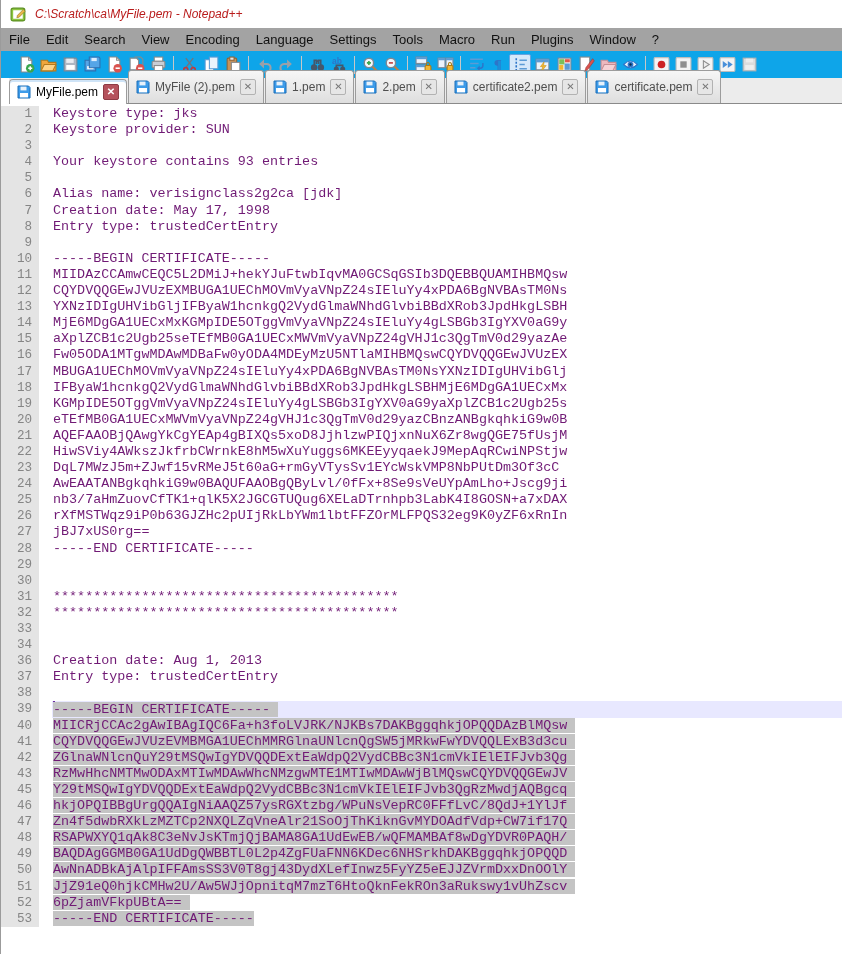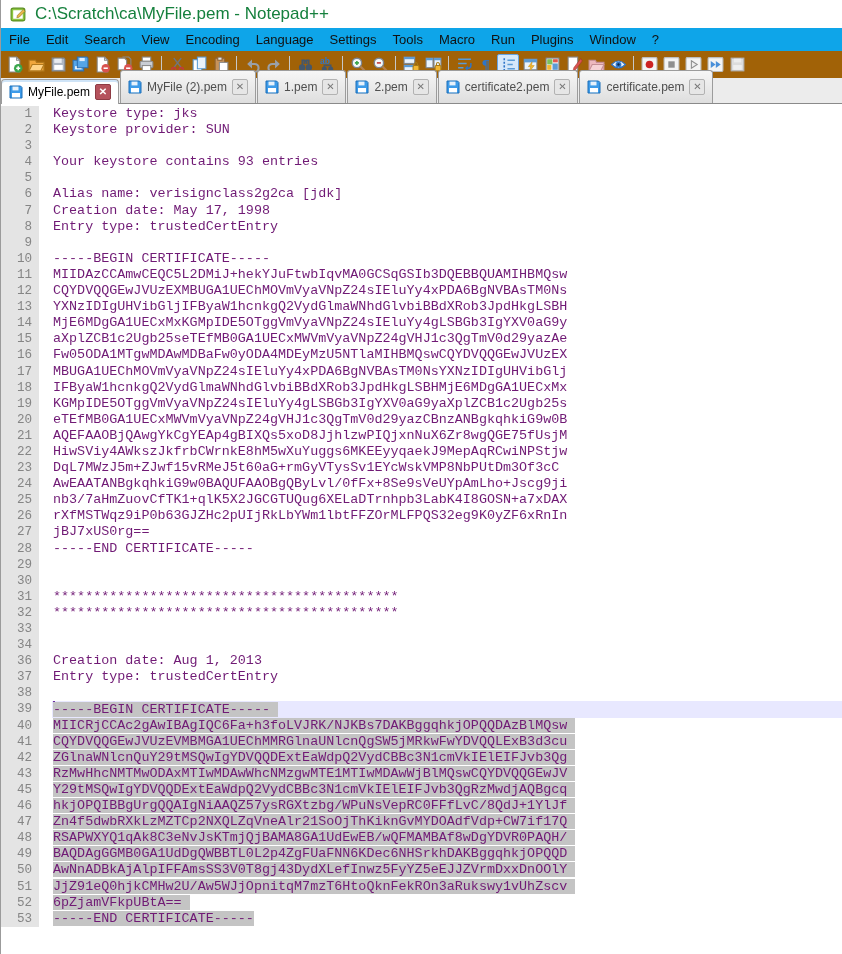--- a/index.html
+++ b/index.html
@@ -1,32 +1,32 @@
 <!DOCTYPE html>
 <html><head>
 <meta charset="utf-8">
 <style>
   html,body{margin:0;padding:0;background:#fff;}
   #win{width:842px;height:954px;overflow:hidden;position:relative;background:#fff;
        font-family:"Liberation Sans",sans-serif;border-left:1px solid #9b9b9b;box-sizing:border-box;}
   
   .titlebar{height:28px;display:flex;align-items:center;padding-left:9px;gap:8px;background:#fff;}
-  .titlebar .apptitle{font-size:17px;color:#15803d;}
+  .titlebar .apptitle{font-size:12px;color:#b91c1c;font-style:italic;}
   .appicon{width:17px;height:17px;display:inline-block;}
   
-  .menubar{height:23px;display:flex;align-items:center;background:#0ea5e9;font-size:13px;color:#111;}
+  .menubar{height:23px;display:flex;align-items:center;background:#a3a3a3;font-size:13px;color:#111;}
   .menu-item{padding:2px 8px;cursor:default;}
   
-  .toolbar{height:27px;display:flex;align-items:center;background:#a16207;padding-left:2px;}
+  .toolbar{height:27px;display:flex;align-items:center;background:#0ea5e9;padding-left:14px;}
   .tb-btn{width:22px;height:22px;display:flex;align-items:center;justify-content:center;border:1px solid transparent;border-radius:2px;box-sizing:border-box;}
   .tb-btn svg{width:17px;height:17px;}
   .tb-btn.pressed{background:#d5e8fa;border:1px solid #66a3e0;}
   .tb-sep{width:1px;height:18px;background:#c7c7c7;margin:0 4px;}
   
-  .tabbar{height:26px;display:flex;align-items:flex-end;background:#ececec;border-bottom:1px solid #8a8a8a;box-sizing:border-box;}
+  .tabbar{height:26px;display:flex;align-items:flex-end;background:#ececec;border-bottom:1px solid #8a8a8a;box-sizing:border-box;margin-left:8px;}
   .tab{display:flex;align-items:center;gap:5px;padding:0 7px;height:33px;border:1px solid #9c9c9c;border-bottom:none;border-radius:3px 3px 0 0;background:linear-gradient(#f6f6f6,#dedede);margin-right:1px;font-size:12px;color:#4f4f4f;box-sizing:border-box;}
   .tab.active{height:25px;background:#fff;color:#000;margin-bottom:-1px;border-radius:4px 4px 0 0;box-shadow:inset 0 2px 0 #cfe4f7;}
   .tab .ticon{width:14px;height:14px;display:inline-block;}
   .tab .close{width:14px;height:14px;display:flex;align-items:center;justify-content:center;font-size:10px;line-height:1;color:#777;border:1px solid #b2b2b2;border-radius:2px;background:#e6e6e6;}
   .tab.active .close{background:#b5525c;border-color:#8e3b44;color:#fff;font-weight:bold;}
   
   .editor{height:850px;overflow:hidden;background:#fff;display:block;}
   .row{display:flex;height:16.1px;line-height:16.1px;font-family:"Liberation Mono","DejaVu Sans Mono",monospace;font-size:13.4px;}
   .row:first-child{margin-top:2px;}
   .ln{width:38px;flex:0 0 38px;text-align:right;padding-right:7px;background:#e4e4e4;color:#858585;font-size:12.6px;box-sizing:border-box;}

